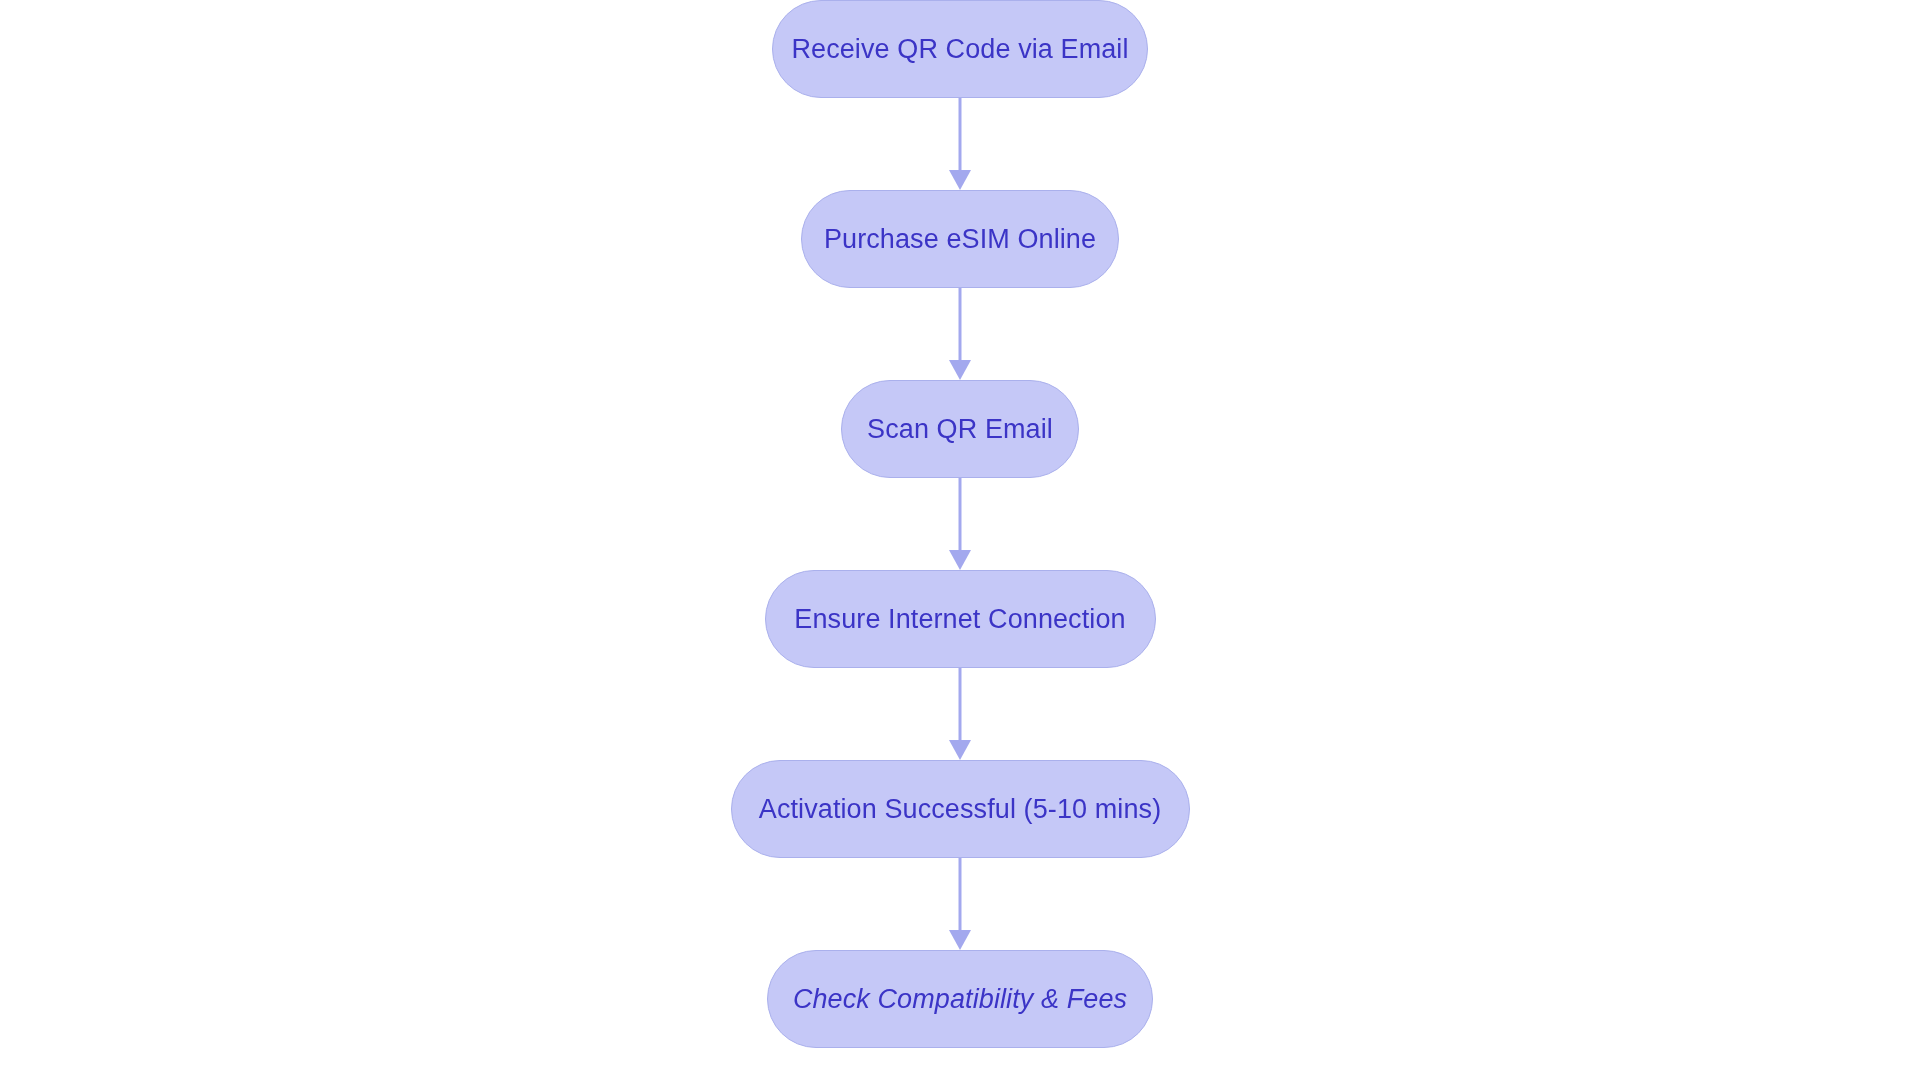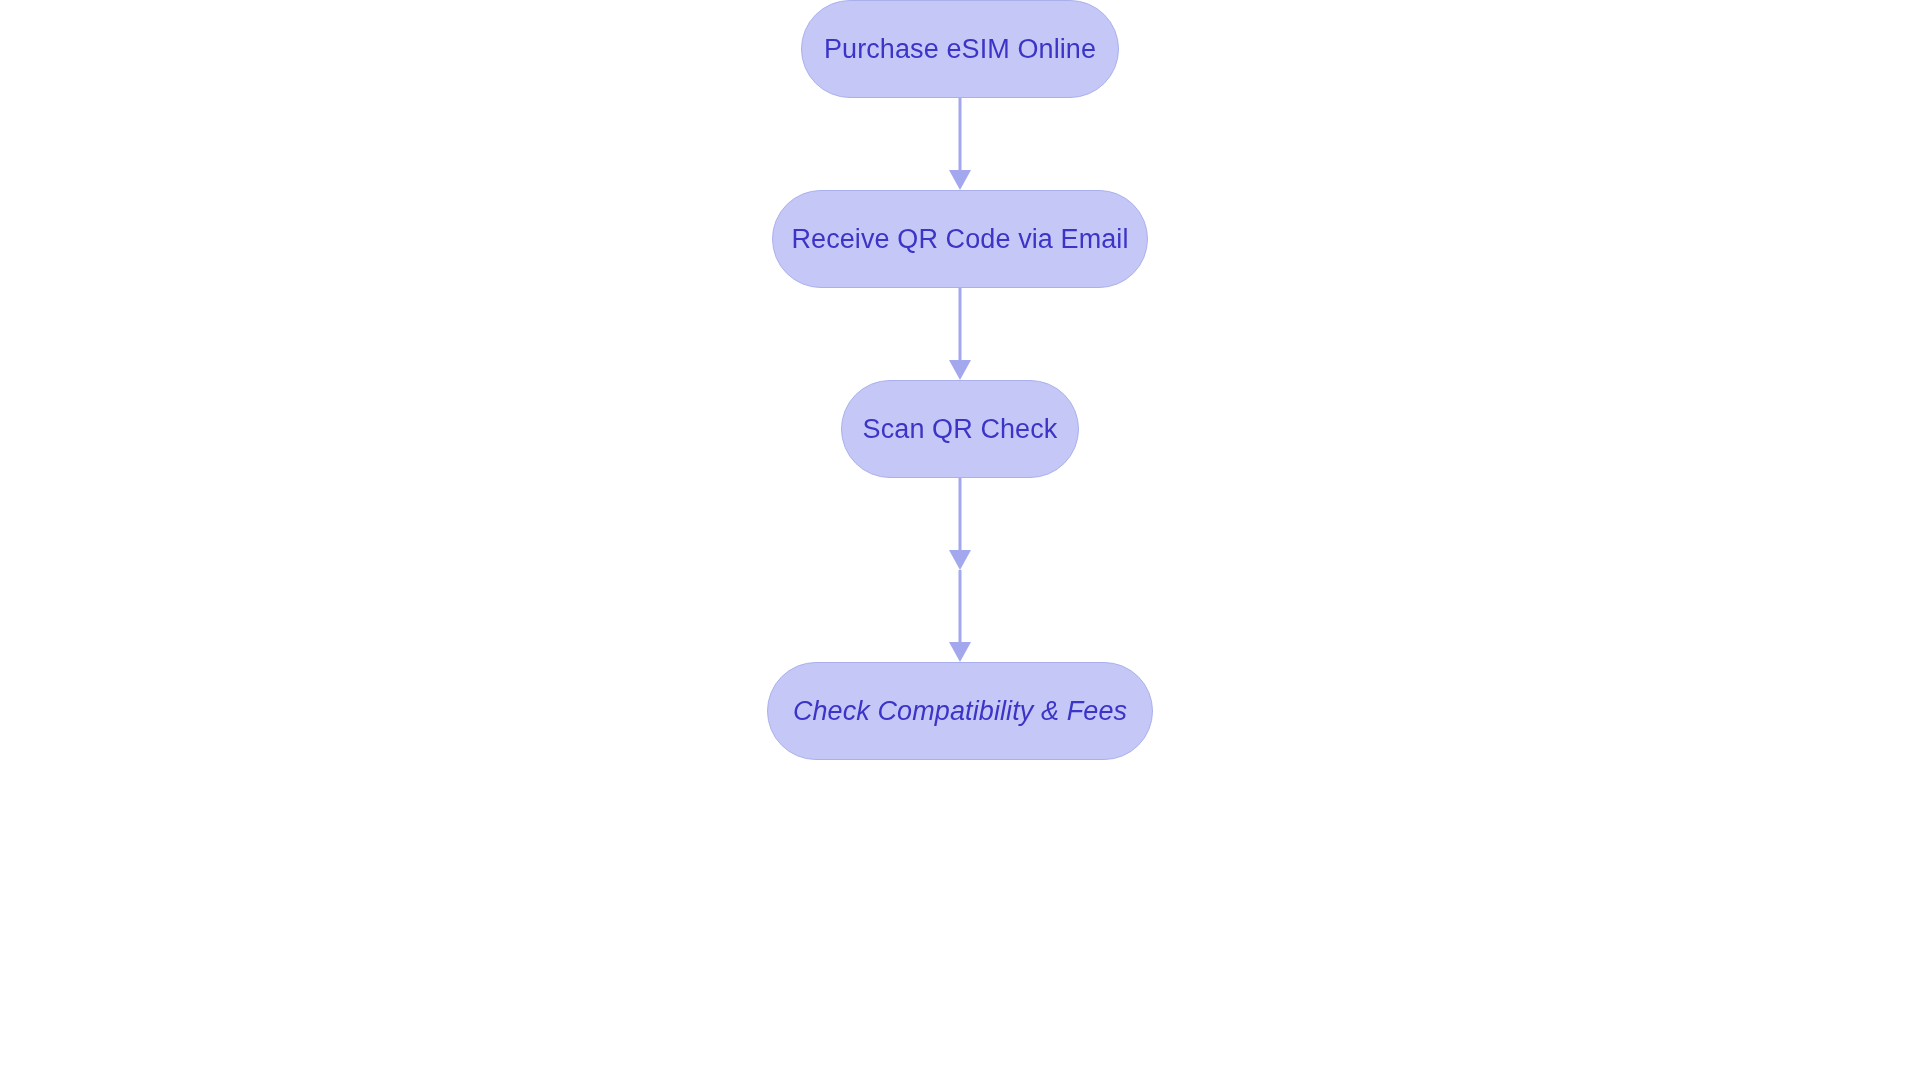--- a/index.html
+++ b/index.html
@@ -74,56 +74,68 @@
     display: block;
   }
 </style>
 </head>
 <body style="background: rgb(255, 255, 255);">
 
 <div id="flowchart-canvas" style="background: rgb(255, 255, 255);">
   <div class="flow-column">
 
     <div class="flow-step">
+      <div class="node" style="width: 376px; background: rgb(197, 200, 247); border-color: rgb(170, 176, 236);">
+        <span class="node-label" style="color: rgb(59, 52, 198);">Receive QR Code via Email</span>
+      </div>
+      <svg class="connector" viewBox="0 0 24 92" preserveAspectRatio="none" aria-hidden="true">
+        <line x1="12" y1="0" x2="12" y2="74" stroke="#a3a8ee" stroke-width="3"></line>
+        <polygon points="1,72 23,72 12,92" fill="#a3a8ee"></polygon>
+      </svg>
+    </div>
+
+    <div class="flow-step">
       <div class="node" style="width: 318px; background: rgb(197, 200, 247); border-color: rgb(170, 176, 236);">
         <span class="node-label" style="color: rgb(59, 52, 198);">Purchase eSIM Online</span>
       </div>
       <svg class="connector" viewBox="0 0 24 92" preserveAspectRatio="none" aria-hidden="true">
         <line x1="12" y1="0" x2="12" y2="74" stroke="#a3a8ee" stroke-width="3"></line>
         <polygon points="1,72 23,72 12,92" fill="#a3a8ee"></polygon>
       </svg>
     </div>
 
     <div class="flow-step">
-      <div class="node" style="width: 376px; background: rgb(197, 200, 247); border-color: rgb(170, 176, 236);">
-        <span class="node-label" style="color: rgb(59, 52, 198);">Receive QR Code via Email</span>
+      <div class="node" style="width: 238px; background: rgb(197, 200, 247); border-color: rgb(170, 176, 236);">
+        <span class="node-label" style="color: rgb(59, 52, 198);">Scan QR Email</span>
       </div>
       <svg class="connector" viewBox="0 0 24 92" preserveAspectRatio="none" aria-hidden="true">
         <line x1="12" y1="0" x2="12" y2="74" stroke="#a3a8ee" stroke-width="3"></line>
         <polygon points="1,72 23,72 12,92" fill="#a3a8ee"></polygon>
       </svg>
     </div>
 
     <div class="flow-step">
-      <div class="node" style="width: 238px; background: rgb(197, 200, 247); border-color: rgb(170, 176, 236);">
-        <span class="node-label" style="color: rgb(59, 52, 198);">Scan QR Check</span>
+      <div class="node" style="width: 391px; background: rgb(197, 200, 247); border-color: rgb(170, 176, 236);">
+        <span class="node-label" style="color: rgb(59, 52, 198);">Ensure Internet Connection</span>
       </div>
       <svg class="connector" viewBox="0 0 24 92" preserveAspectRatio="none" aria-hidden="true">
         <line x1="12" y1="0" x2="12" y2="74" stroke="#a3a8ee" stroke-width="3"></line>
         <polygon points="1,72 23,72 12,92" fill="#a3a8ee"></polygon>
       </svg>
     </div>
 
     <div class="flow-step">
+      <div class="node" style="width: 459px; background: rgb(197, 200, 247); border-color: rgb(170, 176, 236);">
+        <span class="node-label" style="color: rgb(59, 52, 198);">Activation Successful (5-10 mins)</span>
+      </div>
       <svg class="connector" viewBox="0 0 24 92" preserveAspectRatio="none" aria-hidden="true">
         <line x1="12" y1="0" x2="12" y2="74" stroke="#a3a8ee" stroke-width="3"></line>
         <polygon points="1,72 23,72 12,92" fill="#a3a8ee"></polygon>
       </svg>
     </div>
-
 
     <div class="flow-step">
       <div class="node" style="width: 386px; background: rgb(197, 200, 247); border-color: rgb(170, 176, 236); font-style: italic;">
         <span class="node-label" style="color: rgb(59, 52, 198);">Check Compatibility &amp; Fees</span>
       </div>
     </div>
 
   </div>
 </div>
 

